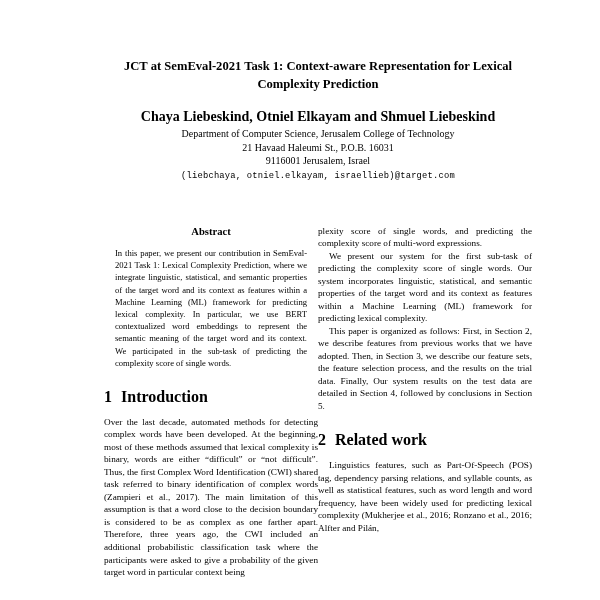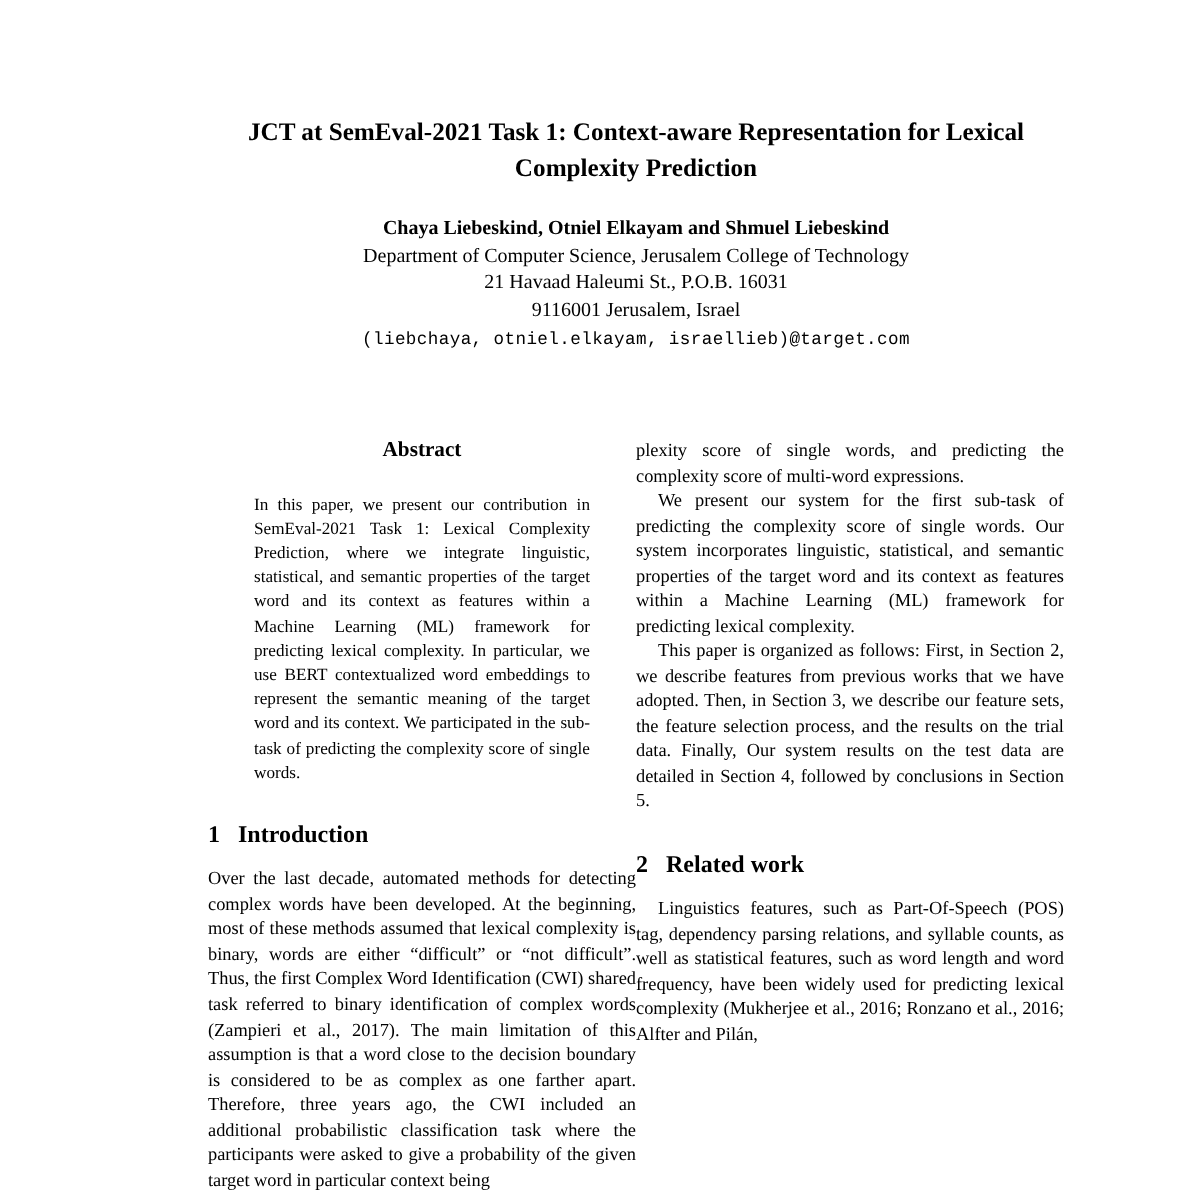--- a/index.html
+++ b/index.html
@@ -17,21 +17,21 @@
   }
   .title {
     margin: 0 2px;
     font-size: 12.6px;
     font-weight: bold;
     text-align: center;
     line-height: 1.4;
   }
   .authors {
     margin-top: 15px;
-    font-size: 10px;
+    font-size: 14px;
     font-weight: bold;
     text-align: center;
     line-height: 1.35;
   }
   .affil {
     font-size: 10px;
     text-align: center;
     line-height: 1.35;
   }
   .email {
@@ -43,23 +43,23 @@
   }
   .columns { display: flex; margin-top: 44px; }
   .col { flex: 1 1 0; min-width: 0; text-align: justify; font-size: 9.2px; line-height: 1.36; }
   .abstract { padding: 0 11px; }
   .abstract-heading {
     font-size: 10.6px;
     font-weight: bold;
     text-align: center;
     margin: 0 0 8px 0;
   }
-  .abstract-text { margin: 12px; font-size: 8.6px; line-height: 1.42; }
+  .abstract-text { margin: 0; font-size: 8.6px; line-height: 1.42; }
   .section-heading {
-    font-size: 12px;
+    font-size: 16px;
     font-weight: bold;
     margin: 17px 0 8px 0;
     text-align: left;
   }
   .sec-num { display: inline-block; margin-right: 9px; }
   p.body { margin: 0; }
   p.indent { text-indent: 11px; }
 </style>
 </head>
 <body>

